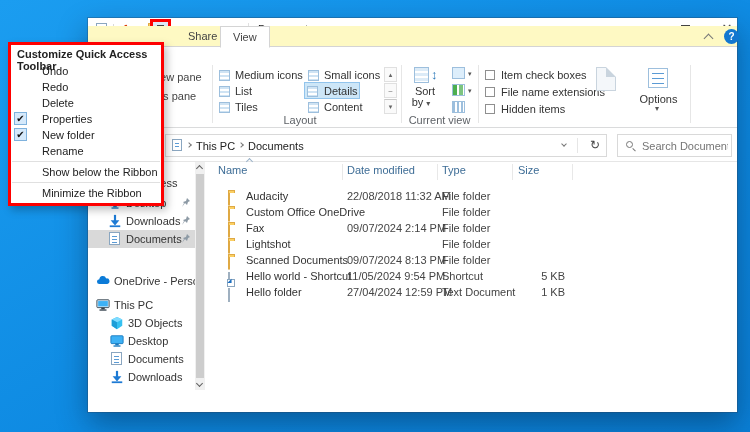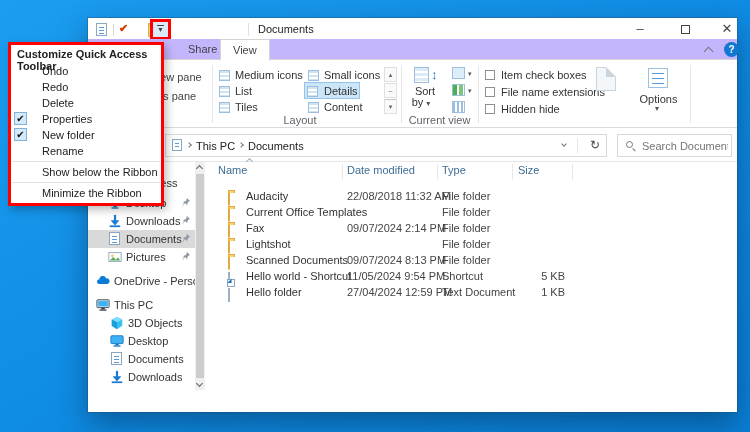--- a/index.html
+++ b/index.html
@@ -28,21 +28,21 @@
             background:#dce9f7; text-align:center; }
   .qat-dd .bar { display:block; width:7px; border-top:1px solid #444; margin:3px auto 0; }
   .qat-dd .arr { display:block; font-size:8px; line-height:7px; color:#444; }
   .win-title { position:absolute; left:170px; top:5px; color:#222; }
   .title-sep { position:absolute; left:160px; top:5px; height:13px; border-left:1px solid #e0e0e0; }
   .cap-btn { position:absolute; top:0; width:34px; height:24px; text-align:center; line-height:22px;
              color:#444; font-size:13px; }
   .cap-max span { display:inline-block; width:9px; height:9px; border:1px solid #444; margin-top:7px; }
 
   
-  .tabsrow { position:absolute; left:0; top:21px; width:100%; height:21px; background:#c4b5fd;
+  .tabsrow { position:absolute; left:0; top:8px; width:100%; height:21px; background:#fef9c3;
              border-bottom:1px solid #d4d4d4;text-decoration:underline; }
   .tab { position:absolute; top:0; height:21px; padding:4px 12px 0; color:#444; }
   .tab.active { background:#fff; border:1px solid #d4d4d4; border-bottom:1px solid #fff; height:22px; }
   .rib-collapse { position:absolute; left:617px; top:9px; width:7px; height:7px;
                   border-left:1px solid #777; border-top:1px solid #777; transform:rotate(45deg); }
   .help-btn { position:absolute; left:636px; top:3px; width:15px; height:15px; border-radius:50%;
               background:#1277d0; color:#fff; text-align:center; line-height:15px; font-size:10px; font-weight:bold; }
 
   
   .ribbon { position:absolute; left:0; top:45px; width:100%; height:65px; background:#fff;
@@ -205,21 +205,21 @@
       <span class="mini-dd" style="left:380px; top:24px">▾</span>
       <span class="mini-btn" style="left:364px; top:38px; background:repeating-linear-gradient(90deg,#9dbfdd 0 2px,#fff 2px 4px)"></span>
       <span class="grp-label" style="left:313px; width:77px">Current view</span>
       <span class="grp-sep" style="left:390px"></span>
 
       <span class="chk" style="left:397px; top:7px"></span>
       <span class="chk-label" style="left:413px; top:6px">Item check boxes</span>
       <span class="chk" style="left:397px; top:24px"></span>
       <span class="chk-label" style="left:413px; top:23px">File name extensions</span>
       <span class="chk" style="left:397px; top:41px"></span>
-      <span class="chk-label" style="left:413px; top:40px">Hidden hide</span>
+      <span class="chk-label" style="left:413px; top:40px">Hidden items</span>
       <span class="hide-sel-ico" style="left:508px; top:4px"></span>
       <span class="opt-ico" style="left:560px; top:5px">
           <i style="top:4px"></i>
           <i style="top:9px"></i>
           <i style="top:14px"></i>
         </span>
       <span style="position:absolute; left:548px; top:30px; width:45px; text-align:center; color:#333">Options</span>
       <span class="dd-glyph" style="position:absolute; left:567px; top:41px">▾</span>
       <span class="grp-sep" style="left:602px"></span>
     </div>
@@ -283,35 +283,20 @@
               <i style="top:6px"></i>
               <i style="top:9px"></i>
             </span>
           <span class="lbl" style="left:38px">Documents</span>
           <span class="pin">
               <svg width="10" height="12" viewBox="0 0 10 12">
                 <path d="M6 1l3 3-2 1-1 3-2-2-3 4 2-4-1-1 3-1z" fill="#8d9aa5"></path>
               </svg>
             </span>
         </div>
-        <div class="side-item" style="top:86px">
-          <span class="ic" style="left:20px">
-              <svg width="14" height="14" viewBox="0 0 16 16">
-                <rect x="1" y="3" width="14" height="10" fill="#fff" stroke="#8aa0b8"></rect>
-                <circle cx="5" cy="6.5" r="1.4" fill="#f3c64a"></circle>
-                <path d="M2 12l4-4 3 3 2.5-2.5L14 12z" fill="#57a85c"></path>
-              </svg>
-            </span>
-          <span class="lbl" style="left:38px">Pictures</span>
-          <span class="pin">
-              <svg width="10" height="12" viewBox="0 0 10 12">
-                <path d="M6 1l3 3-2 1-1 3-2-2-3 4 2-4-1-1 3-1z" fill="#8d9aa5"></path>
-              </svg>
-            </span>
-        </div>
         <div class="side-item" style="top:110px">
           <span class="ic" style="left:8px">
               <svg width="14" height="14" viewBox="0 0 16 16">
                 <path d="M4 11.5a2.8 2.8 0 01-.2-5.6A4 4 0 0111.6 5a3.2 3.2 0 011.2 6.3z" fill="#0b7bd8"></path>
               </svg>
             </span>
           <span class="lbl" style="left:26px">OneDrive - Person</span>
         </div>
         <div class="side-item" style="top:134px">
           <span class="ic" style="left:8px">
@@ -383,21 +368,21 @@
 
         <div class="frow" style="top:26px">
           <span class="fi fi-folder"></span>
           <span class="fname">Audacity</span>
           <span class="fdate">22/08/2018 11:32 AM</span>
           <span class="ftype">File folder</span>
           <span class="fsize"></span>
         </div>
         <div class="frow" style="top:42px">
           <span class="fi fi-folder"></span>
-          <span class="fname">Current Office Templates</span>
+          <span class="fname">Custom Office OneDrive</span>
           <span class="ftype">File folder</span>
           <span class="fsize"></span>
         </div>
         <div class="frow" style="top:58px">
           <span class="fi fi-folder"></span>
           <span class="fname">Fax</span>
           <span class="fdate">09/07/2024 2:14 PM</span>
           <span class="ftype">File folder</span>
           <span class="fsize"></span>
         </div>

